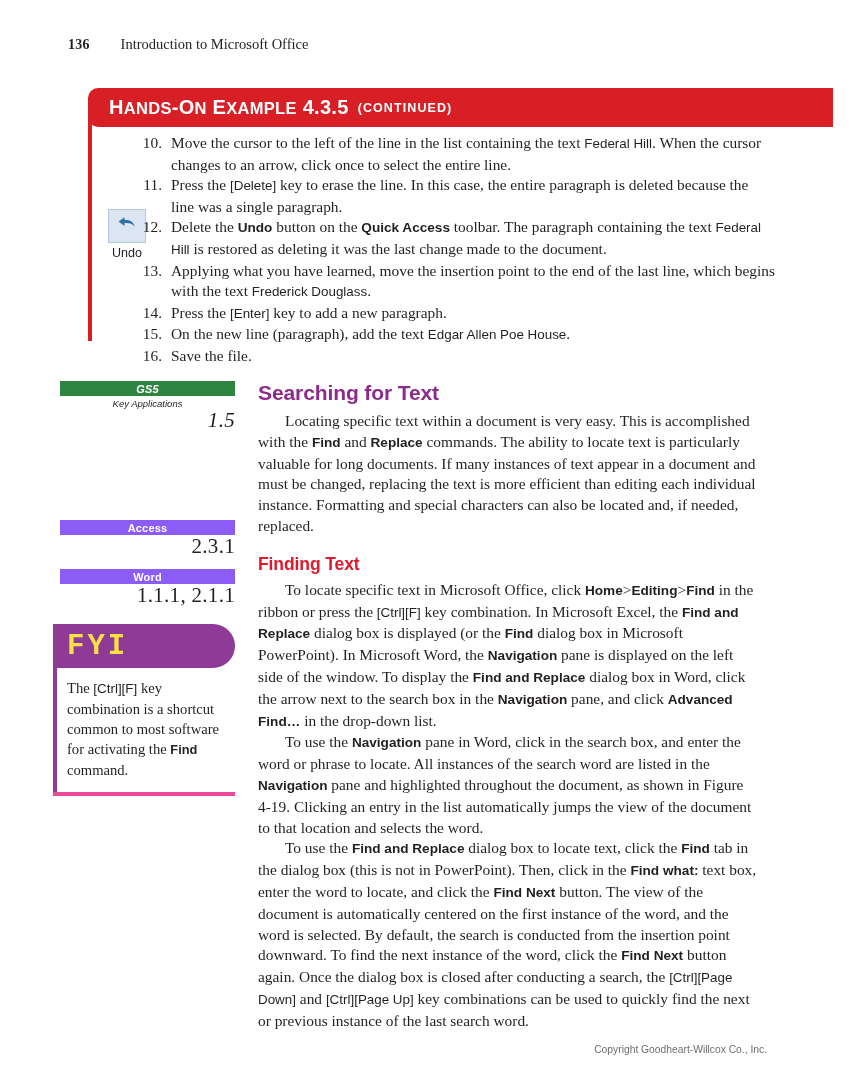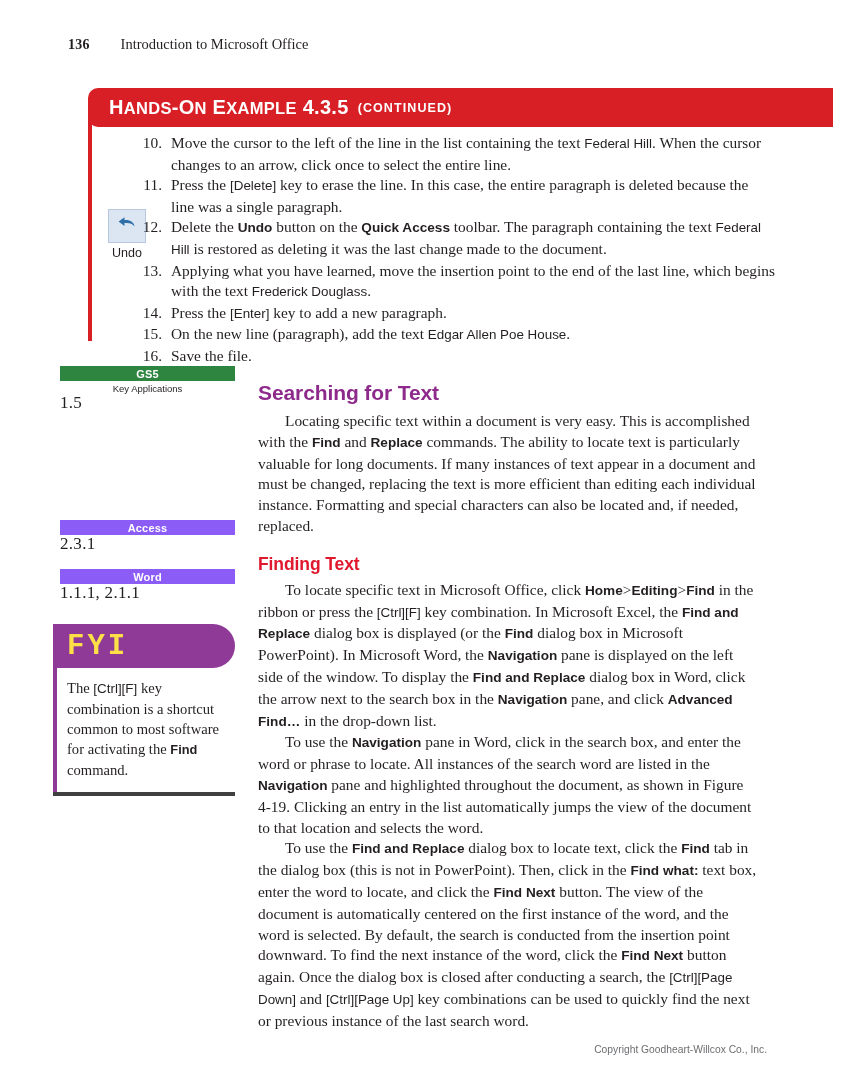--- a/index.html
+++ b/index.html
@@ -147,29 +147,29 @@
   .badge-green { background: #2e8540; }
   .badge-blue  { background: #8b5cf6; }
   .badge-sub {
     text-align: center;
     font-family: "Liberation Sans", sans-serif;
     font-size: 9.5px;
     color: #231f20;
     margin-top: 2px;
   }
   .badge-num {
-    text-align: left;
-    font-family: "Liberation Serif", serif;
-    font-size: 17px;
+    text-align: right;
+    font-family: "Liberation Serif", serif;
+    font-size: 21px;
     color: #231f20;
     margin-top: -1px;
     letter-spacing: .3px;
   }
 
-  #badge-gs5    { top: 366px; }
+  #badge-gs5    { top: 381px; font-style: italic; }
   #badge-access { top: 520px; }
   #badge-word   { top: 569px; }
 
   
   .fyi-box {
     position: absolute;
     left: 53px;
     top: 624px;
     width: 182px;
   }
@@ -183,21 +183,21 @@
   }
   .fyi-head-text {
     color: #fde047;
     font-family: "Liberation Mono", monospace;
     font-weight: bold;
     font-size: 29px;
     letter-spacing: 3px;
   }
   .fyi-body-wrap {
     display: flex;
-    border-bottom: 4px solid #404040;
+    border-bottom: 4px solid #ec4899;
   }
   .fyi-left-rule { width: 4px; background: #8e3a96; flex: 0 0 4px; }
   .fyi-body {
     padding: 10px 10px 12px 10px;
     font-family: "Liberation Serif", serif;
     font-size: 14.6px;
     line-height: 20px;
     color: #231f20;
   }
   .fyi-body .b { font-size: 12.8px; }

